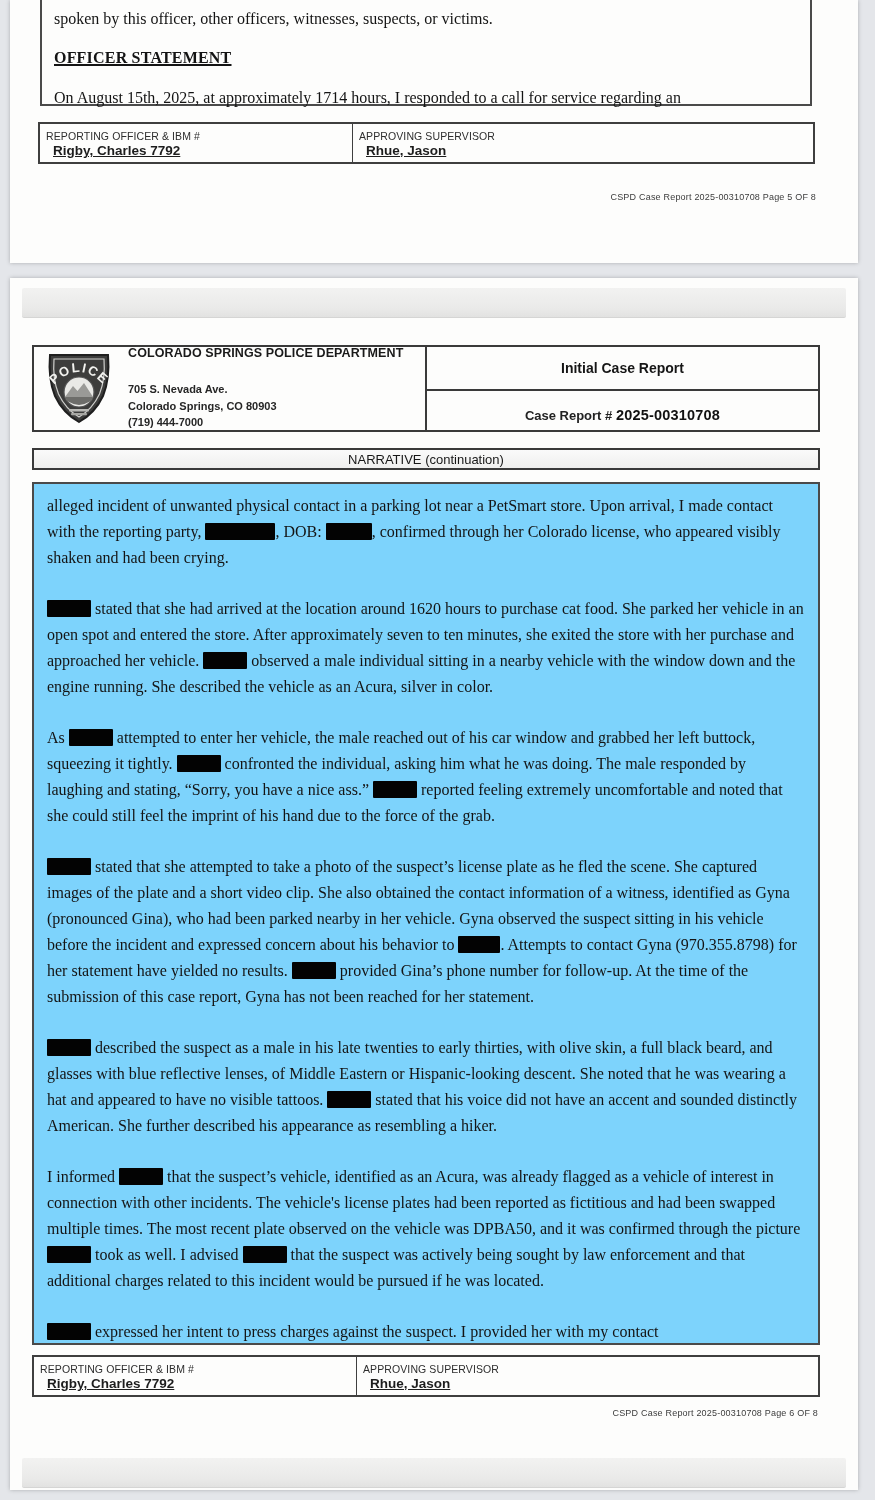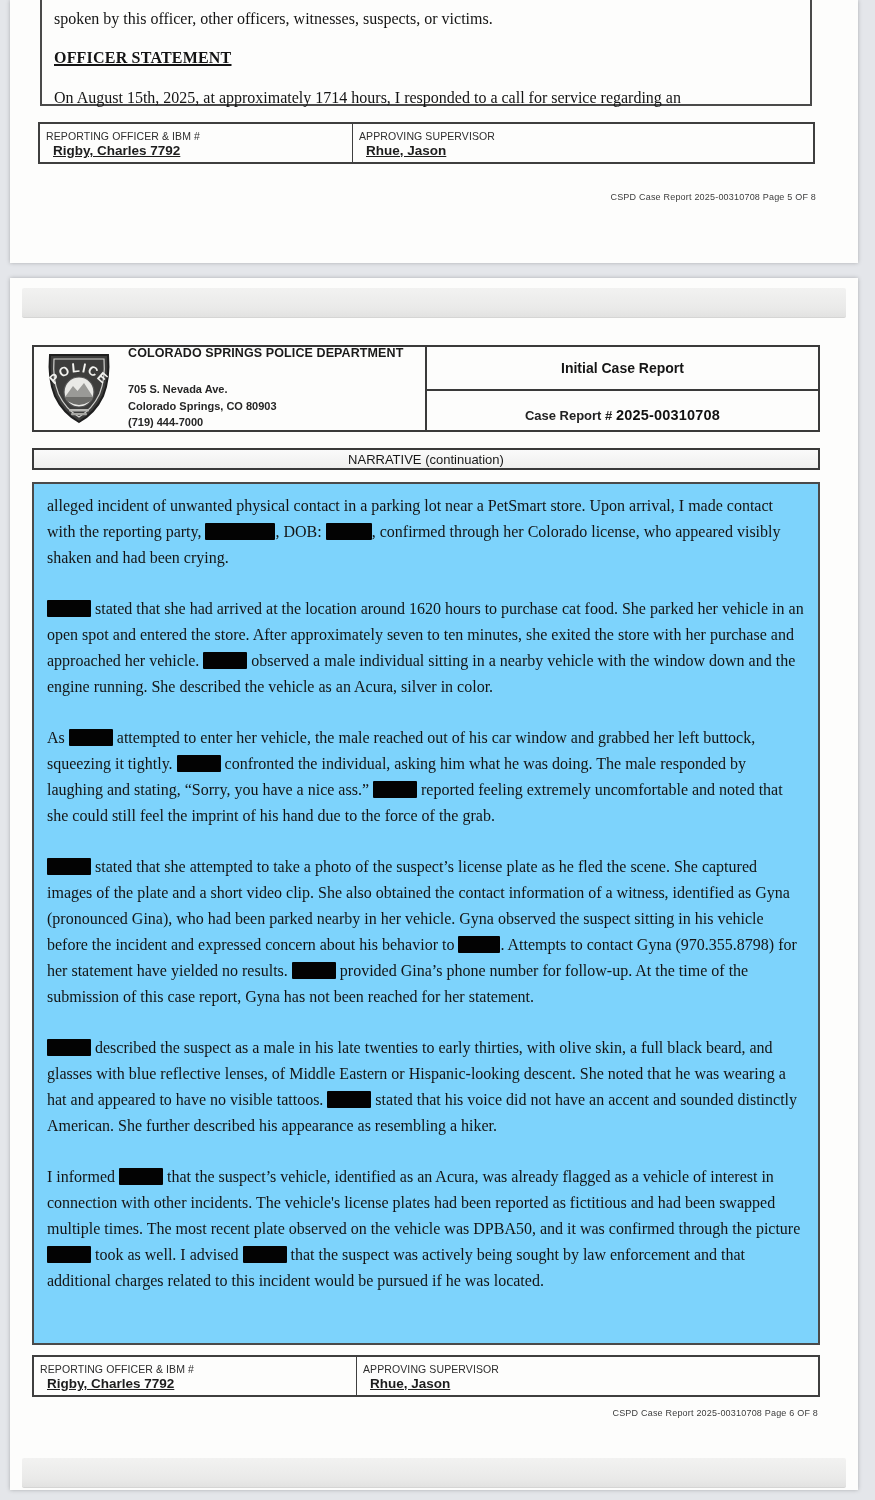--- a/index.html
+++ b/index.html
@@ -124,20 +124,21 @@
 
   <div class="section-bar">NARRATIVE (continuation)</div>
 
   <div class="narr-box serif">
       <p class="para">alleged incident of unwanted physical contact in a parking lot near a PetSmart store. Upon arrival, I made contact with the reporting party, <span class="redact" style="width: 70px; background: rgb(3, 3, 3);"></span>, DOB: <span class="redact" style="width: 46px; background: rgb(3, 3, 3);"></span>, confirmed through her Colorado license, who appeared visibly shaken and had been crying.</p>
       <p class="para"><span class="redact" style="width: 44px; background: rgb(3, 3, 3);"></span> stated that she had arrived at the location around 1620 hours to purchase cat food. She parked her vehicle in an open spot and entered the store. After approximately seven to ten minutes, she exited the store with her purchase and approached her vehicle. <span class="redact" style="width: 44px; background: rgb(3, 3, 3);"></span> observed a male individual sitting in a nearby vehicle with the window down and the engine running. She described the vehicle as an Acura, silver in color.</p>
       <p class="para">As <span class="redact" style="width: 44px; background: rgb(3, 3, 3);"></span> attempted to enter her vehicle, the male reached out of his car window and grabbed her left buttock, squeezing it tightly. <span class="redact" style="width: 44px; background: rgb(3, 3, 3);"></span> confronted the individual, asking him what he was doing. The male responded by laughing and stating, “Sorry, you have a nice ass.” <span class="redact" style="width: 44px; background: rgb(3, 3, 3);"></span> reported feeling extremely uncomfortable and noted that she could still feel the imprint of his hand due to the force of the grab.</p>
       <p class="para"><span class="redact" style="width: 44px; background: rgb(3, 3, 3);"></span> stated that she attempted to take a photo of the suspect’s license plate as he fled the scene. She captured images of the plate and a short video clip. She also obtained the contact information of a witness, identified as Gyna (pronounced Gina), who had been parked nearby in her vehicle. Gyna observed the suspect sitting in his vehicle before the incident and expressed concern about his behavior to <span class="redact" style="width: 42px; background: rgb(3, 3, 3);"></span>. Attempts to contact Gyna (970.355.8798) for her statement have yielded no results. <span class="redact" style="width: 44px; background: rgb(3, 3, 3);"></span> provided Gina’s phone number for follow-up. At the time of the submission of this case report, Gyna has not been reached for her statement.</p>
       <p class="para"><span class="redact" style="width: 44px; background: rgb(3, 3, 3);"></span> described the suspect as a male in his late twenties to early thirties, with olive skin, a full black beard, and glasses with blue reflective lenses, of Middle Eastern or Hispanic-looking descent. She noted that he was wearing a hat and appeared to have no visible tattoos. <span class="redact" style="width: 44px; background: rgb(3, 3, 3);"></span> stated that his voice did not have an accent and sounded distinctly American. She further described his appearance as resembling a hiker.</p>
       <p class="para">I informed <span class="redact" style="width: 44px; background: rgb(3, 3, 3);"></span> that the suspect’s vehicle, identified as an Acura, was already flagged as a vehicle of interest in connection with other incidents. The vehicle's license plates had been reported as fictitious and had been swapped multiple times. The most recent plate observed on the vehicle was DPBA50, and it was confirmed through the picture <span class="redact" style="width: 44px; background: rgb(3, 3, 3);"></span> took as well. I advised <span class="redact" style="width: 44px; background: rgb(3, 3, 3);"></span> that the suspect was actively being sought by law enforcement and that additional charges related to this incident would be pursued if he was located.</p>
+      <p class="para"><span class="redact" style="width: 44px; background: rgb(3, 3, 3);"></span> expressed her intent to press charges against the suspect. I provided her with my contact</p>
     </div>
 
   <div class="officer-table">
     <div class="officer-cell first">
       <div class="officer-label">REPORTING OFFICER &amp; IBM #</div>
       <div class="officer-value">Rigby, Charles 7792</div>
     </div>
     <div class="officer-cell second">
       <div class="officer-label">APPROVING SUPERVISOR</div>
       <div class="officer-value">Rhue, Jason</div>

